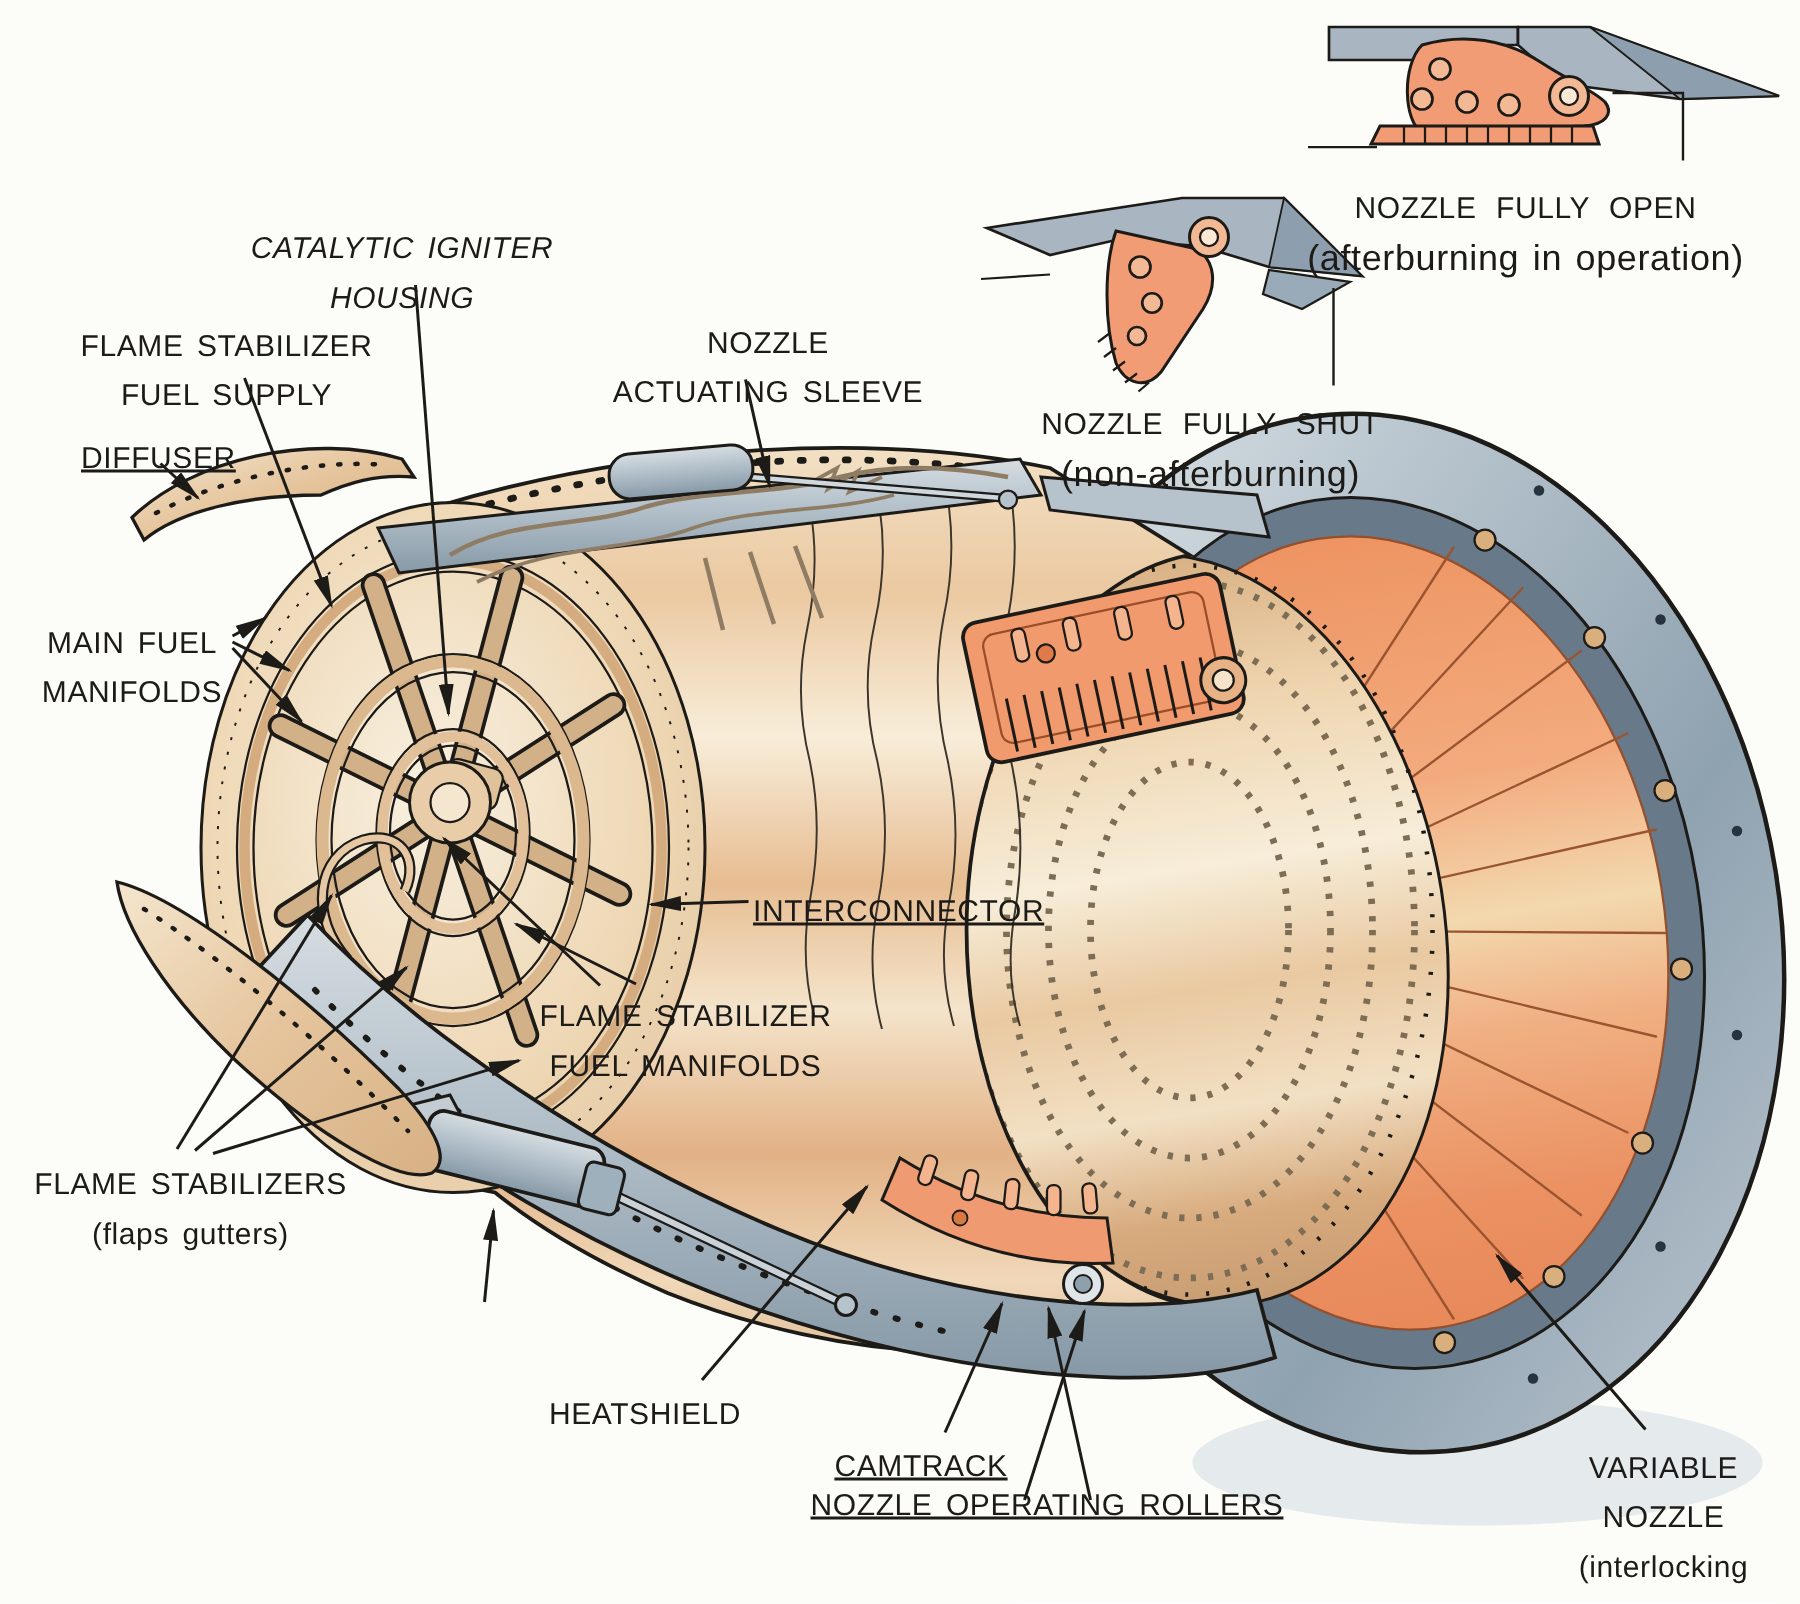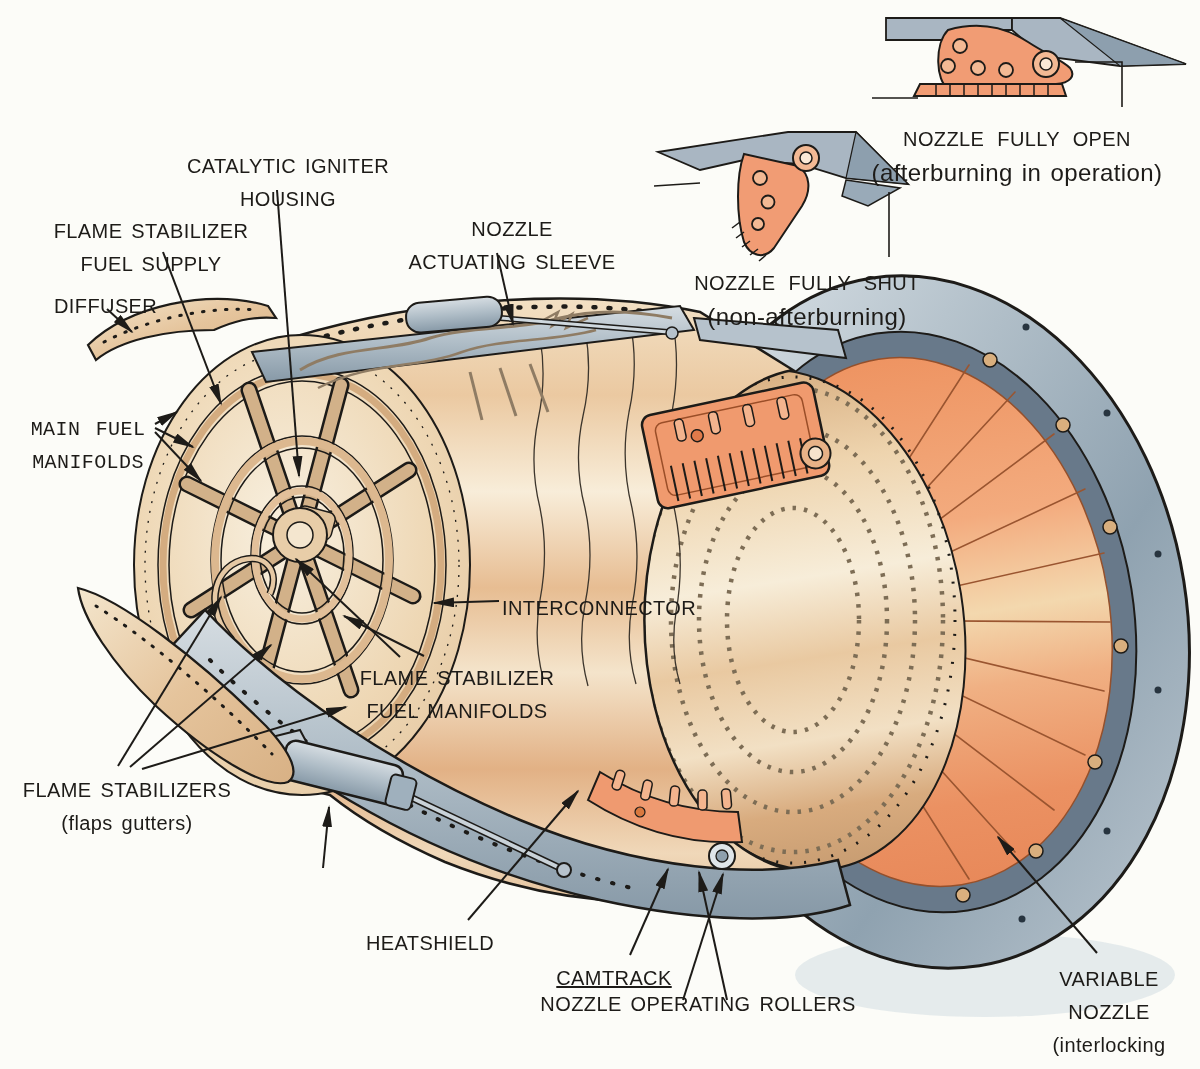--- a/index.html
+++ b/index.html
@@ -9,33 +9,33 @@
     font-family:"Liberation Sans", sans-serif;
   }
   .stage svg{position:absolute;left:0;top:0;}
   .labels{position:absolute;left:0;top:0;width:1200px;height:1069px;pointer-events:none;}
   .lbl{
     position:absolute;transform:translateX(-50%);text-align:center;
     font-size:20px;line-height:21px;color:#1d1b18;letter-spacing:.4px;word-spacing:3px;
     white-space:nowrap;font-weight:400;
   }
   .lbl .ln{display:block;margin-top:12px;}
-  .lbl.left{transform:none;text-align:right;}
-  .l-cat{left:288px;top:144px;}
+  .lbl.left{transform:none;text-align:right;text-decoration:underline;}
+  .l-cat{left:268px;top:144px;font-style:italic;}
   .l-fss{left:151px;top:209px;}
   .l-dif{left:54px;top:284px;}
-  .l-mfm{left:88px;top:407px;font-family:Liberation Mono, monospace;}
+  .l-mfm{left:88px;top:407px;}
   .l-nas{left:512px;top:207px;}
   .l-int{left:502px;top:586px;}
   .l-fsm{left:457px;top:656px;}
   .l-fst{left:127px;top:768px;}
   .l-ram{left:277px;top:869px;}
   .l-hs{left:430px;top:921px;}
   .l-ct{left:614px;top:956px;text-decoration:underline;}
-  .l-nor{left:698px;top:982px;}
+  .l-nor{left:698px;top:982px;text-decoration:underline;}
   .l-vn{left:1109px;top:957px;}
   .i-open{left:1017px;top:117px;word-spacing:7px;}
   .i-shut{left:807px;top:261px;word-spacing:7px;}
   .i-open .sub,.i-shut .sub{font-size:24px;word-spacing:2px;}
 </style>
 </head>
 <body>
 
 <div class="stage">
 

